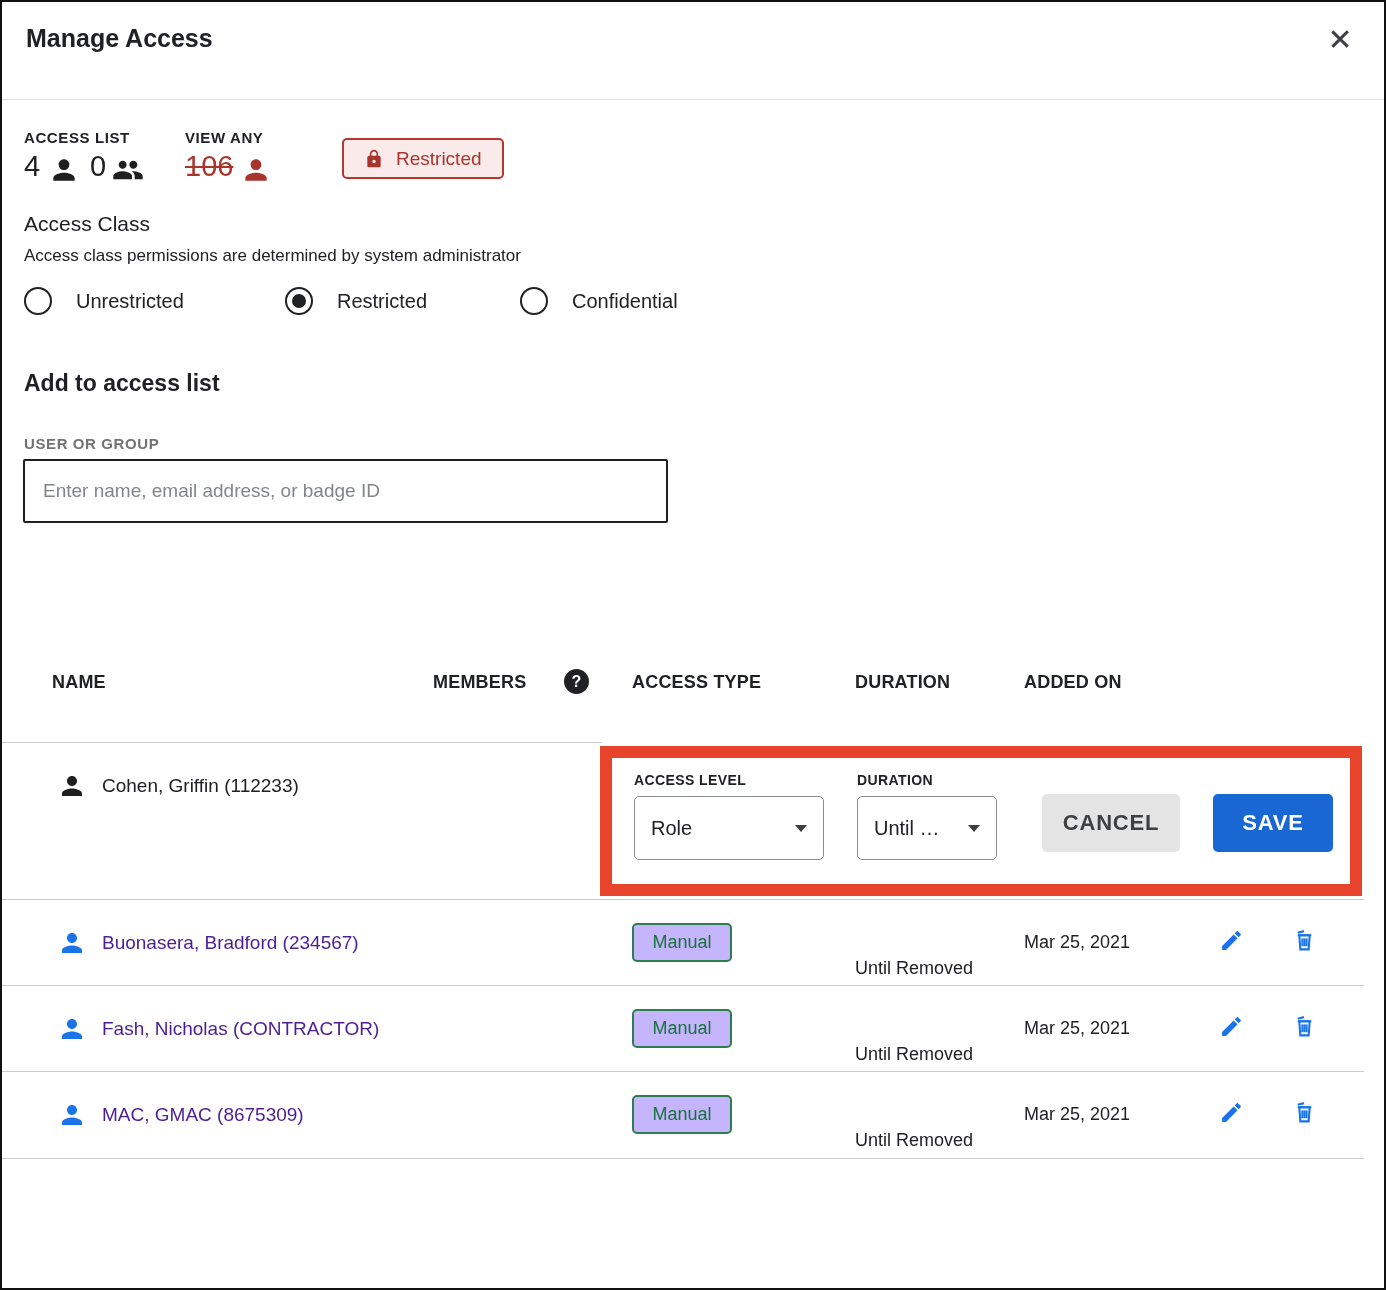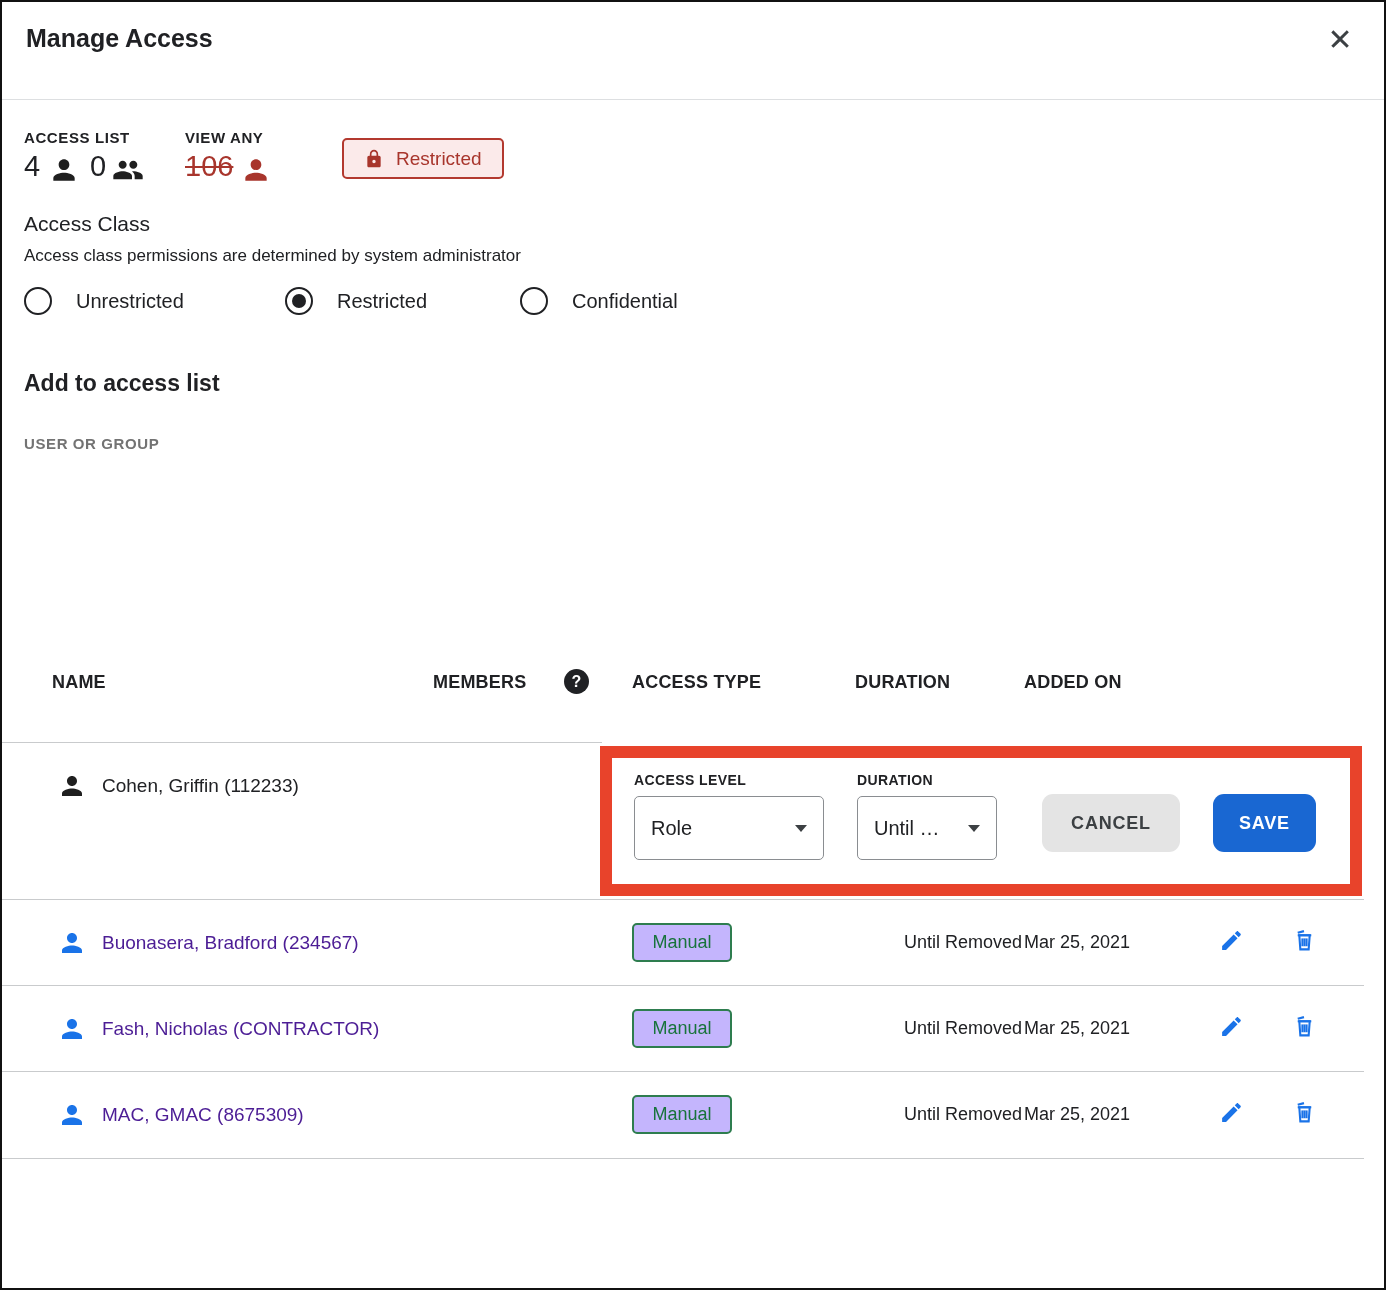--- a/index.html
+++ b/index.html
@@ -63,31 +63,31 @@
   
   .edit-box{left:598px;top:744px;width:762px;height:150px;box-sizing:border-box;border:12px solid #E8432B;background:#fff;}
   .eb-label{position:absolute;font-size:14px;font-weight:bold;letter-spacing:.4px;color:#202124;}
   .eb-al{left:22px;top:14px;}
   .eb-dl{left:245px;top:14px;}
   .select{position:absolute;top:38px;height:64px;box-sizing:border-box;border:1.5px solid #8A8D91;border-radius:5px;background:#fff;display:flex;align-items:center;justify-content:space-between;padding:0 16px;cursor:pointer;}
   .sel-al{left:22px;width:190px;}
   .sel-dl{left:245px;width:140px;}
   .select .val{font-size:20px;color:#202124;}
   .caret{width:0;height:0;border-left:6px solid transparent;border-right:6px solid transparent;border-top:7px solid #3C4043;}
-  .btn{position:absolute;top:36px;height:58px;border:none;border-radius:11px;font-family:"Liberation Sans",sans-serif;font-size:18px;font-weight:bold;letter-spacing:.8px;cursor:pointer;}
+  .btn{position:absolute;top:36px;height:58px;border:none;border-radius:5px;font-family:"Liberation Sans",sans-serif;font-size:22px;font-weight:bold;letter-spacing:.8px;cursor:pointer;}
   .btn-cancel{left:430px;width:138px;background:#E4E4E4;color:#3C4043;}
-  .btn-save{left:601px;width:103px;background:#1967D2;color:#fff;}
+  .btn-save{left:601px;width:120px;background:#1967D2;color:#fff;}
 
   .row-div{left:0;width:1362px;background:#C9CBCD;}
   .d1{top:897px;} .d2{top:983px;} .d3{top:1069px;} .d4{top:1156px;}
 
   .badge-manual{left:630px;width:100px;height:39px;box-sizing:border-box;border:2px solid #2E7D4F;border-radius:5px;background:#c4b5fd;display:flex;align-items:center;justify-content:center;}
   .badge-manual span{font-size:18px;color:#18733B;}
   .cell{font-size:18px;color:#202124;}
-  .c-dur-cell{left:902px;}
+  .c-dur-cell{left:853px;margin-top:26px;}
   .c-date-cell{left:1022px;}
   .act{cursor:pointer;}
   .act-edit{left:1217px;}
   .act-del{left:1290px;}
 
   .row2 .vy{top:921px;} .row2 .vt{top:930px;} .row2 .vi{top:926px;}
   .row3 .vy{top:1007px;} .row3 .vt{top:1016px;} .row3 .vi{top:1012px;}
   .row4 .vy{top:1093px;} .row4 .vt{top:1102px;} .row4 .vi{top:1098px;}
 </style>
 </head>
@@ -136,20 +136,21 @@
     <span class="radio-circle sel"></span>
     <span class="radio-label">Restricted</span>
   </div>
   <div class="abs radio-item r2">
     <span class="radio-circle"></span>
     <span class="radio-label">Confidential</span>
   </div>
 
   <div class="abs add-title">Add to access list</div>
   <div class="abs field-label">USER OR GROUP</div>
+  <input class="abs user-input" type="text" placeholder="Enter name, email address, or badge ID" style="">
 
   <div class="abs th c-name">NAME</div>
   <div class="abs th c-members">MEMBERS</div>
   <div class="abs help-icon">?</div>
   <div class="abs th c-type">ACCESS TYPE</div>
   <div class="abs th c-dur">DURATION</div>
   <div class="abs th c-added">ADDED ON</div>
   <div class="divider th-div"></div>
 
   <span class="abs row-icon r1i">

